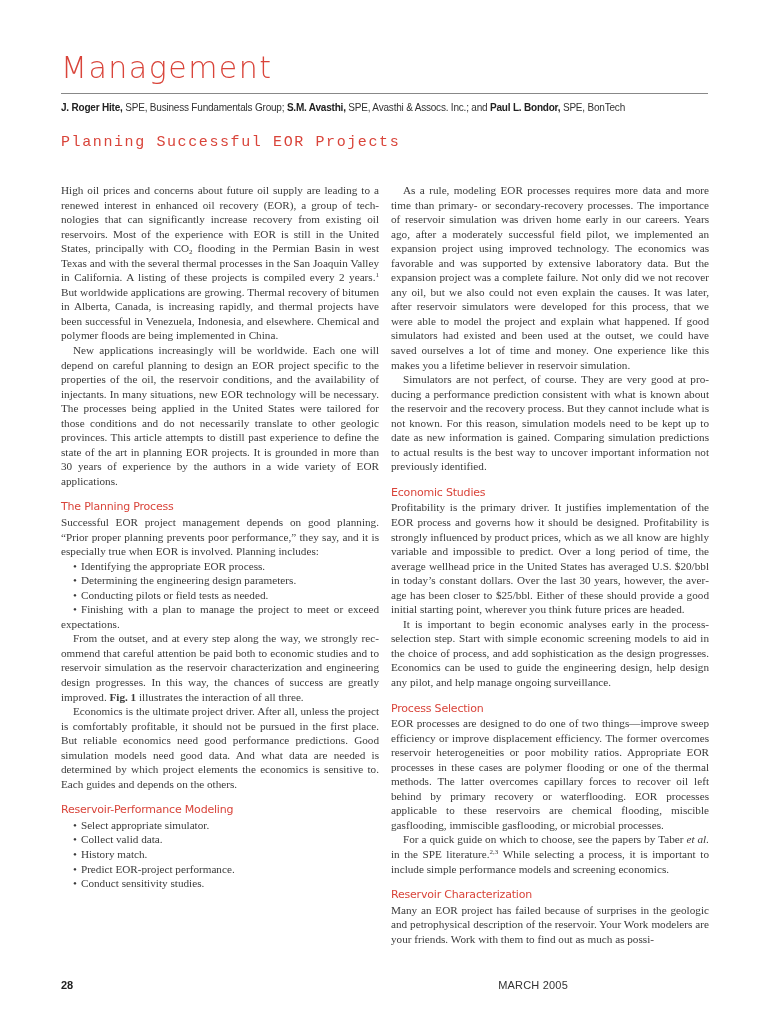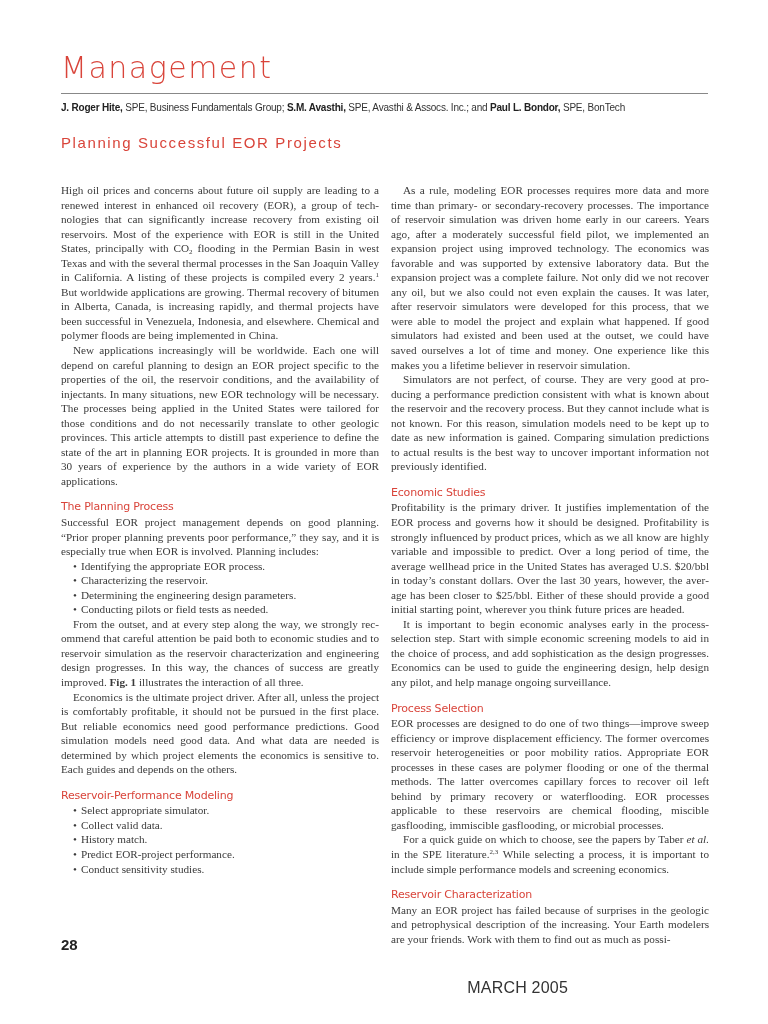--- a/index.html
+++ b/index.html
@@ -14,21 +14,21 @@
     position: absolute; left: 61px; top: 93px; width: 647px; height: 1px; background: #888888;
   }
   .authors {
     position: absolute; left: 61px; top: 101px; width: 660px;
     font-family: Liberation Sans, sans-serif; font-size: 10px; color: #333333;
     letter-spacing: -0.2px; line-height: 14px; white-space: nowrap;
   }
   .authors b { font-weight: bold; color: #222; }
   .article-title {
     position: absolute; left: 61px; top: 133px;
-    font-family: Liberation Sans, sans-serif; font-size: 15px; letter-spacing: 1.6px;
+    font-family: Liberation Mono, monospace; font-size: 15px; letter-spacing: 1.6px;
     color: #d9443a; margin: 0; line-height: 20px; font-weight: normal; text-align: center;
   }
   .col {
     position: absolute; top: 183px; width: 318px;
     font-family: "Liberation Serif", serif; font-size: 11.2px; line-height: 14.55px;
     color: #3a3a3a; text-align: justify; hyphens: manual;
   }
   .col-left { left: 61px; }
   .col-right { left: 391px; }
   .col p { margin: 0; text-indent: 12px; }
@@ -37,26 +37,26 @@
     font-family: "DejaVu Sans", sans-serif; font-weight: normal; color: #d9443a;
     font-size: 11px; margin: 12px 0 0 0; line-height: 14.5px; letter-spacing: -0.2px;
   }
   .col ul { list-style: none; margin: 0; padding: 0; }
   .col li { padding-left: 12px; text-indent: 0; }
   .col li .bullet { margin-right: 4px; }
   .col li.wrap { text-indent: 12px; padding-left: 0; }
   sup { font-size: 7px; line-height: 0; vertical-align: 4px; }
   sub { font-size: 7px; line-height: 0; vertical-align: -2px; }
   .footer-page {
-    position: absolute; left: 61px; top: 936px;
-    font-family: "Liberation Sans", sans-serif; font-weight: bold; font-size: 15px; color: #222; text-align: center;
+    position: absolute; left: 61px; top: 979px;
+    font-family: "Liberation Sans", sans-serif; font-weight: bold; font-size: 11px; color: #222; text-align: center;
   }
   .footer-date {
     position: absolute; right: 60px; top: 979px;
-    font-family: "Liberation Sans", sans-serif; font-size: 16px; color: #333; letter-spacing: 0.2px;
+    font-family: "Liberation Sans", sans-serif; font-size: 11px; color: #333; letter-spacing: 0.2px;
   }
 </style>
 </head>
 <body>
 
 <div class="page">
 
   <h1 class="dept-title">Management</h1>
   <div class="title-rule"></div>
 
@@ -67,23 +67,23 @@
   <h2 class="article-title">Planning Successful EOR Projects</h2>
 
   <div class="col col-left">
     <p class="noindent"><span>High oil prices and concerns about future oil supply are leading to a renewed interest in enhanced oil recovery (EOR), a group of tech­nologies that can significantly increase recovery from existing oil reservoirs. Most of the experience with EOR is still in the United States, principally with CO</span><sub>2</sub><span> flooding in the Permian Basin in west Texas and with the several thermal processes in the San Joaquin Valley in California. A listing of these projects is compiled every 2 years.</span><sup>1</sup><span> But worldwide applications are growing. Thermal recovery of bitumen in Alberta, Canada, is increasing rapidly, and thermal pro­jects have been successful in Venezuela, Indonesia, and elsewhere. Chemical and polymer floods are being implemented in China.</span></p>
     <p>New applications increasingly will be worldwide. Each one will depend on careful planning to design an EOR project specific to the properties of the oil, the reservoir conditions, and the availability of injectants. In many situations, new EOR technology will be necessary. The processes being applied in the United States were tailored for those conditions and do not necessarily translate to other geologic provinces. This article attempts to distill past experience to define the state of the art in planning EOR projects. It is grounded in more than 30 years of experience by the authors in a wide variety of EOR applications.</p>
 
     <h3>The Planning Process</h3>
     <p class="noindent">Successful EOR project management depends on good planning. “Prior proper planning prevents poor performance,” they say, and it is especially true when EOR is involved. Planning includes:</p>
     <ul>
       <li><span class="bullet">•</span><span>Identifying the appropriate EOR process.</span></li>
-      <li><span class="bullet">•</span><span>Characterizing the reservoir.</span></li>
       <li><span class="bullet">•</span><span>Determining the engineering design parameters.</span></li>
       <li><span class="bullet">•</span><span>Conducting pilots or field tests as needed.</span></li>
+      <li class="wrap"><span class="bullet">•</span><span>Finishing with a plan to manage the project to meet or exceed expectations.</span></li>
     </ul>
     <p><span>From the outset, and at every step along the way, we strongly rec­ommend that careful attention be paid both to economic studies and to reservoir simulation as the reservoir characterization and engineering design progresses. In this way, the chances of success are greatly improved. </span><b>Fig. 1</b><span> illustrates the interaction of all three.</span></p>
     <p>Economics is the ultimate project driver. After all, unless the pro­ject is comfortably profitable, it should not be pursued in the first place. But reliable economics need good performance predictions. Good simulation models need good data. And what data are need­ed is determined by which project elements the economics is sensi­tive to. Each guides and depends on the others.</p>
 
     <h3>Reservoir-Performance Modeling</h3>
     <ul>
       <li><span class="bullet">•</span><span>Select appropriate simulator.</span></li>
       <li><span class="bullet">•</span><span>Collect valid data.</span></li>
       <li><span class="bullet">•</span><span>History match.</span></li>
       <li><span class="bullet">•</span><span>Predict EOR-project performance.</span></li>
@@ -97,18 +97,18 @@
 
     <h3>Economic Studies</h3>
     <p class="noindent">Profitability is the primary driver. It justifies implementation of the EOR process and governs how it should be designed. Profitability is strongly influenced by product prices, which as we all know are high­ly variable and impossible to predict. Over a long period of time, the average wellhead price in the United States has averaged U.S. $20/bbl in today’s constant dollars. Over the last 30 years, however, the aver­age has been closer to $25/bbl. Either of these should provide a good initial starting point, wherever you think future prices are headed.</p>
     <p>It is important to begin economic analyses early in the process-selection step. Start with simple economic screening models to aid in the choice of process, and add sophistication as the design pro­gresses. Economics can be used to guide the engineering design, help design any pilot, and help manage ongoing surveillance.</p>
 
     <h3>Process Selection</h3>
     <p class="noindent">EOR processes are designed to do one of two things—improve sweep efficiency or improve displacement efficiency. The former overcomes reservoir heterogeneities or poor mobility ratios. Appropriate EOR processes in these cases are polymer flooding or one of the thermal methods. The latter overcomes capillary forces to recover oil left behind by primary recovery or waterflooding. EOR processes applicable to these reservoirs are chemical flooding, mis­cible gasflooding, immiscible gasflooding, or microbial processes.</p>
     <p><span>For a quick guide on which to choose, see the papers by Taber </span><i>et al.</i><span> in the SPE literature.</span><sup>2,3</sup><span> While selecting a process, it is important to include simple performance models and screening economics.</span></p>
 
     <h3>Reservoir Characterization</h3>
-    <p class="noindent">Many an EOR project has failed because of surprises in the geolog­ic and petrophysical description of the increasing. Your Earth model­ers are your friends. Work with them to find out as much as possi-</p>
+    <p class="noindent">Many an EOR project has failed because of surprises in the geolog­ic and petrophysical description of the reservoir. Your Work model­ers are your friends. Work with them to find out as much as possi-</p>
   </div>
 
   <div class="footer-page">28</div>
   <div class="footer-date">MARCH 2005</div>
 </div>
 
 </body></html>

